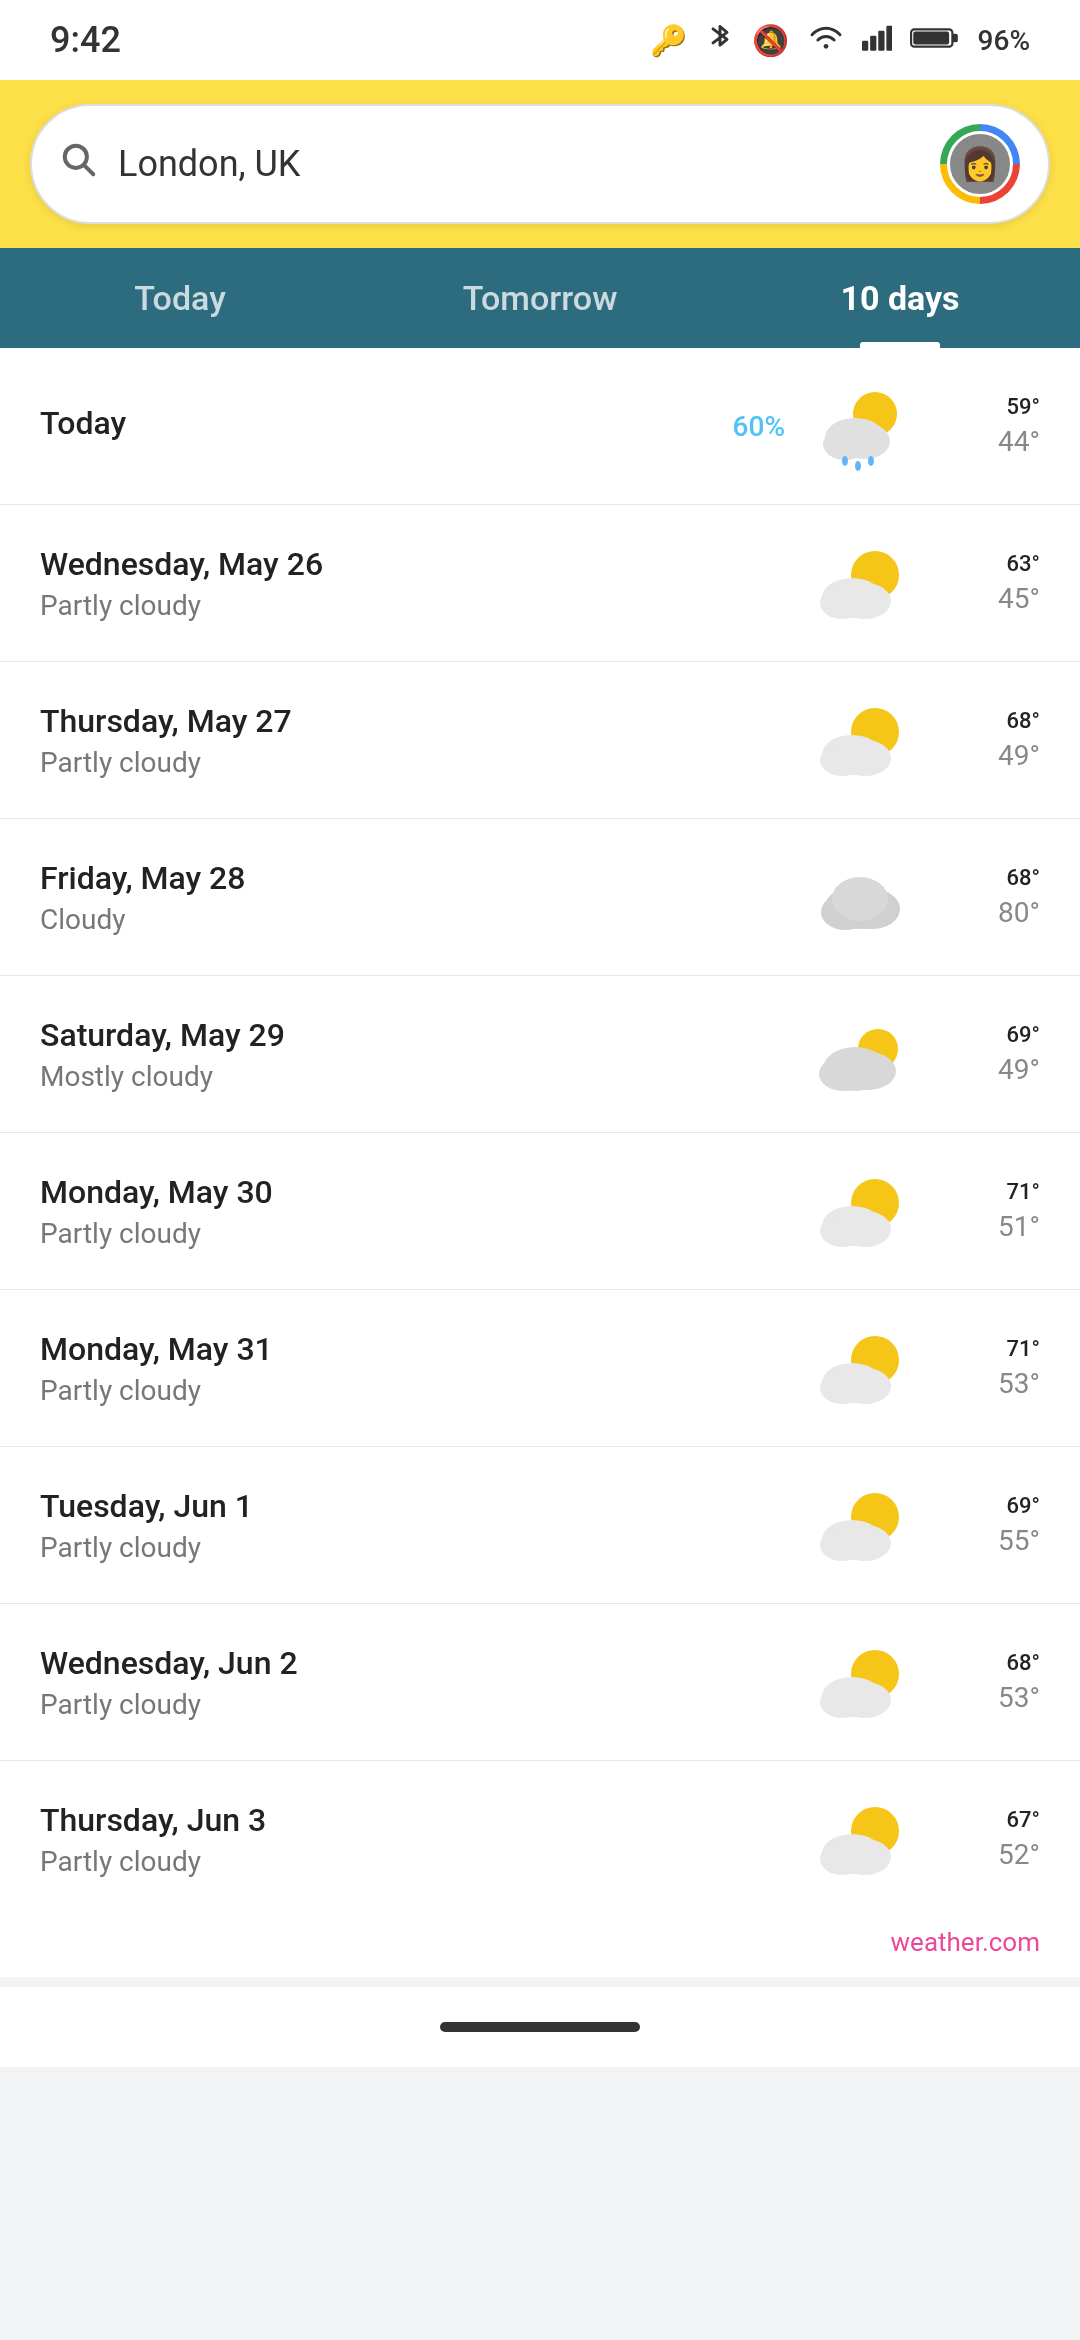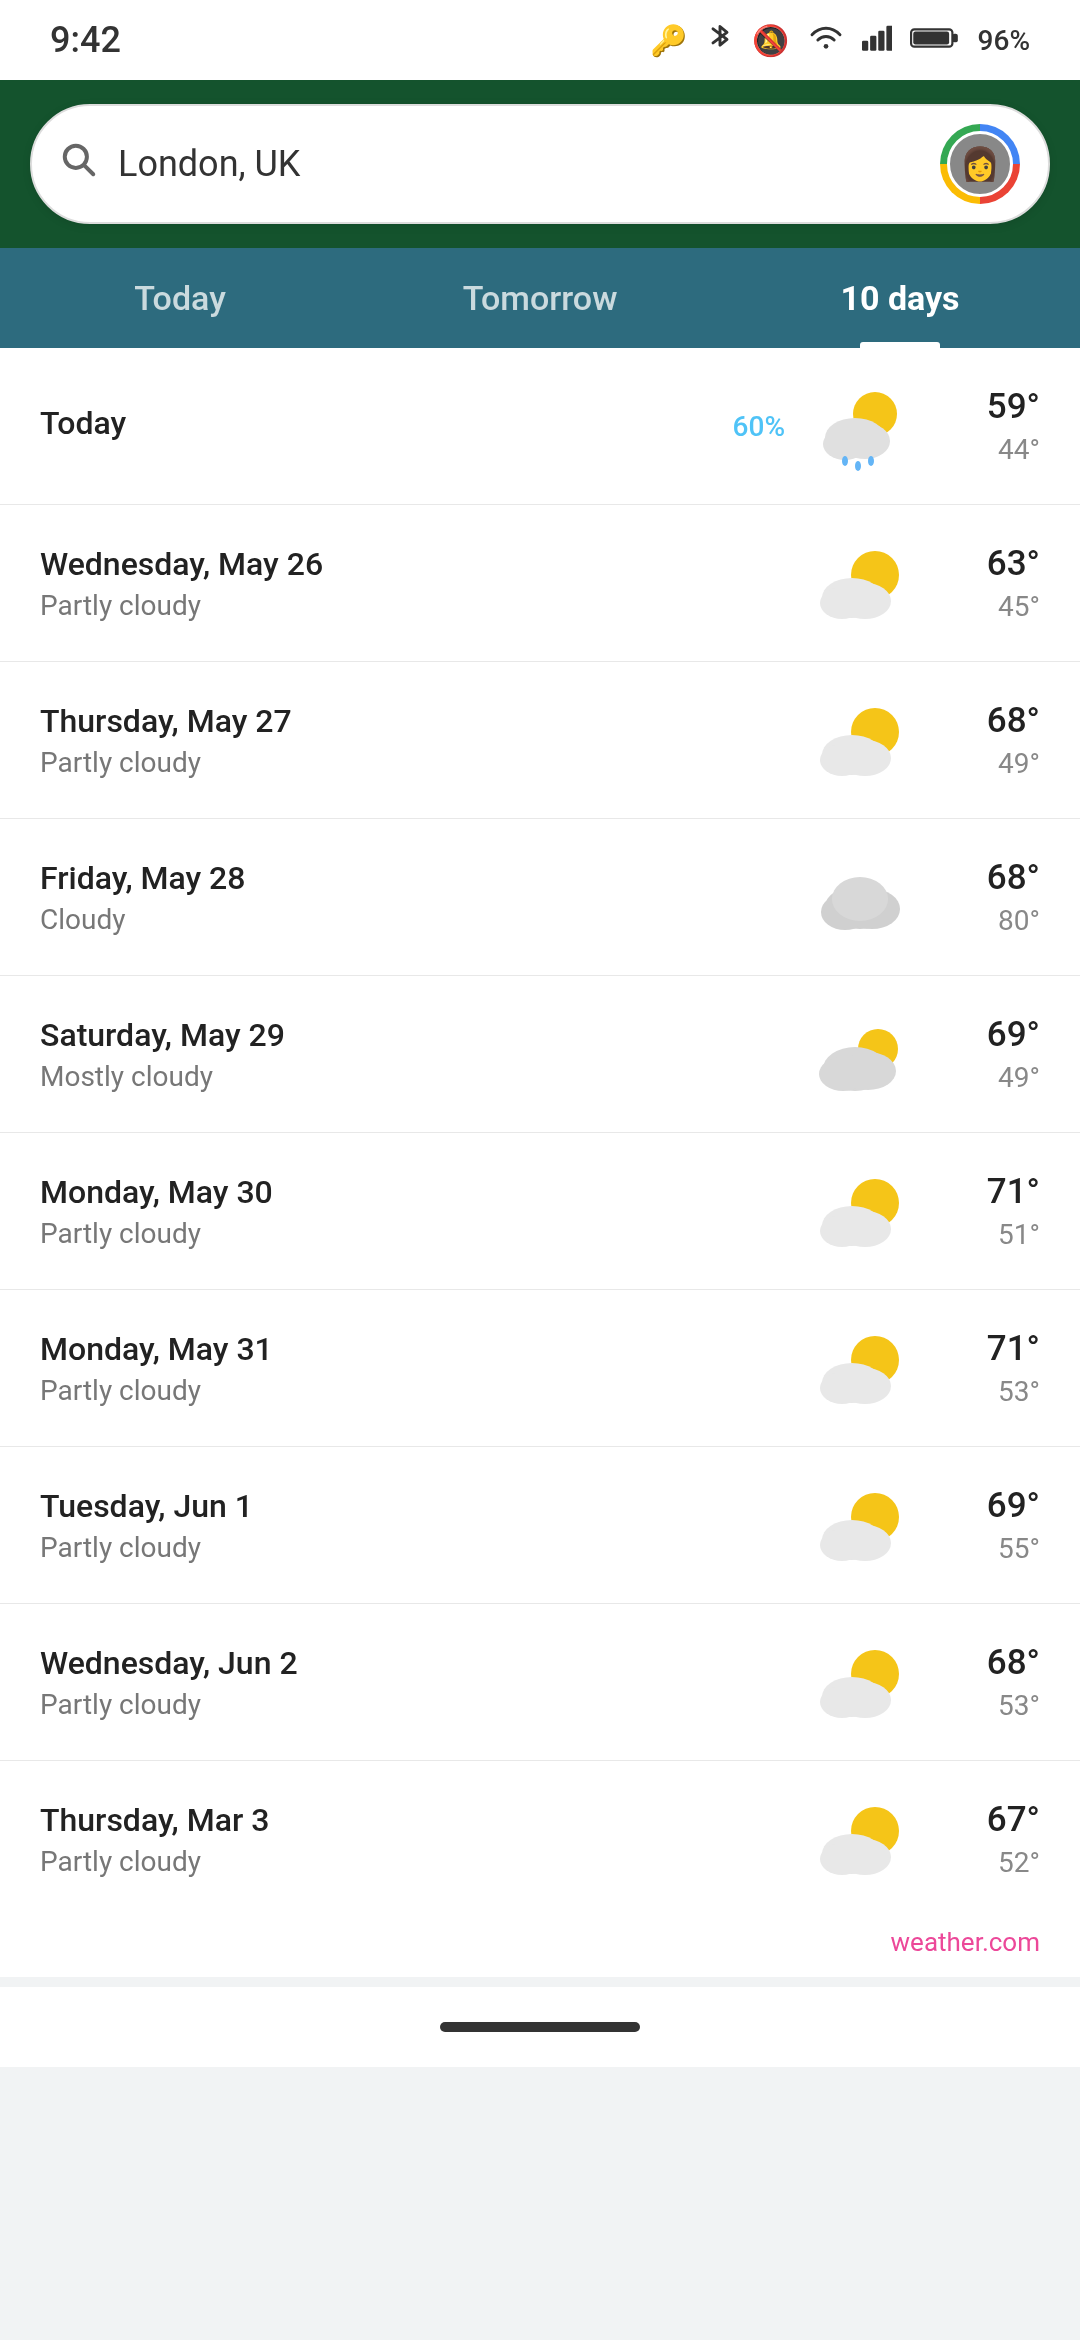--- a/index.html
+++ b/index.html
@@ -36,21 +36,21 @@
       color: #333;
     }
     .battery-text {
       font-size: 28px;
       color: #333;
       font-weight: 500;
     }
 
     
     .search-container {
-      background: #14532d;
+      background: #fde047;
       padding: 24px 30px;
     }
     .search-bar {
       background: #fff;
       border: 2px solid #ddd;
       border-radius: 60px;
       display: flex;
       align-items: center;
       padding: 18px 28px;
       gap: 20px;
@@ -165,21 +165,21 @@
       width: 100px;
       height: 100px;
       position: relative;
       flex-shrink: 0;
     }
     .row-temps {
       text-align: right;
       min-width: 110px;
     }
     .temp-high {
-      font-size: 35px;
+      font-size: 22px;
       color: #222;
       font-weight: 500;
       margin-bottom: 6px;
     }
     .temp-low {
       font-size: 28px;
       color: #888;
     }
 
     
@@ -447,21 +447,21 @@
         <ellipse cx="55" cy="68" rx="26" ry="18" fill="#e8e8e8"></ellipse>
       </svg></div>
       </div>
       <div class="row-temps">
         <div class="temp-high">68°</div>
         <div class="temp-low">53°</div>
       </div>
     </div>
     <div class="weather-row">
       <div class="row-left">
-        <div class="row-day">Thursday, Mar 3</div>
+        <div class="row-day">Thursday, Jun 3</div>
         <div class="row-condition">Partly cloudy</div>
       </div>
       <div class="row-middle">
 
         <div class="weather-icon"><svg viewBox="0 0 100 100" xmlns="http://www.w3.org/2000/svg" width="100" height="100">
         <circle cx="65" cy="42" r="24" fill="#f5c518"></circle>
         <ellipse cx="42" cy="65" rx="30" ry="20" fill="#e8e8e8"></ellipse>
         <ellipse cx="32" cy="70" rx="22" ry="16" fill="#e8e8e8"></ellipse>
         <ellipse cx="55" cy="68" rx="26" ry="18" fill="#e8e8e8"></ellipse>
       </svg></div>

